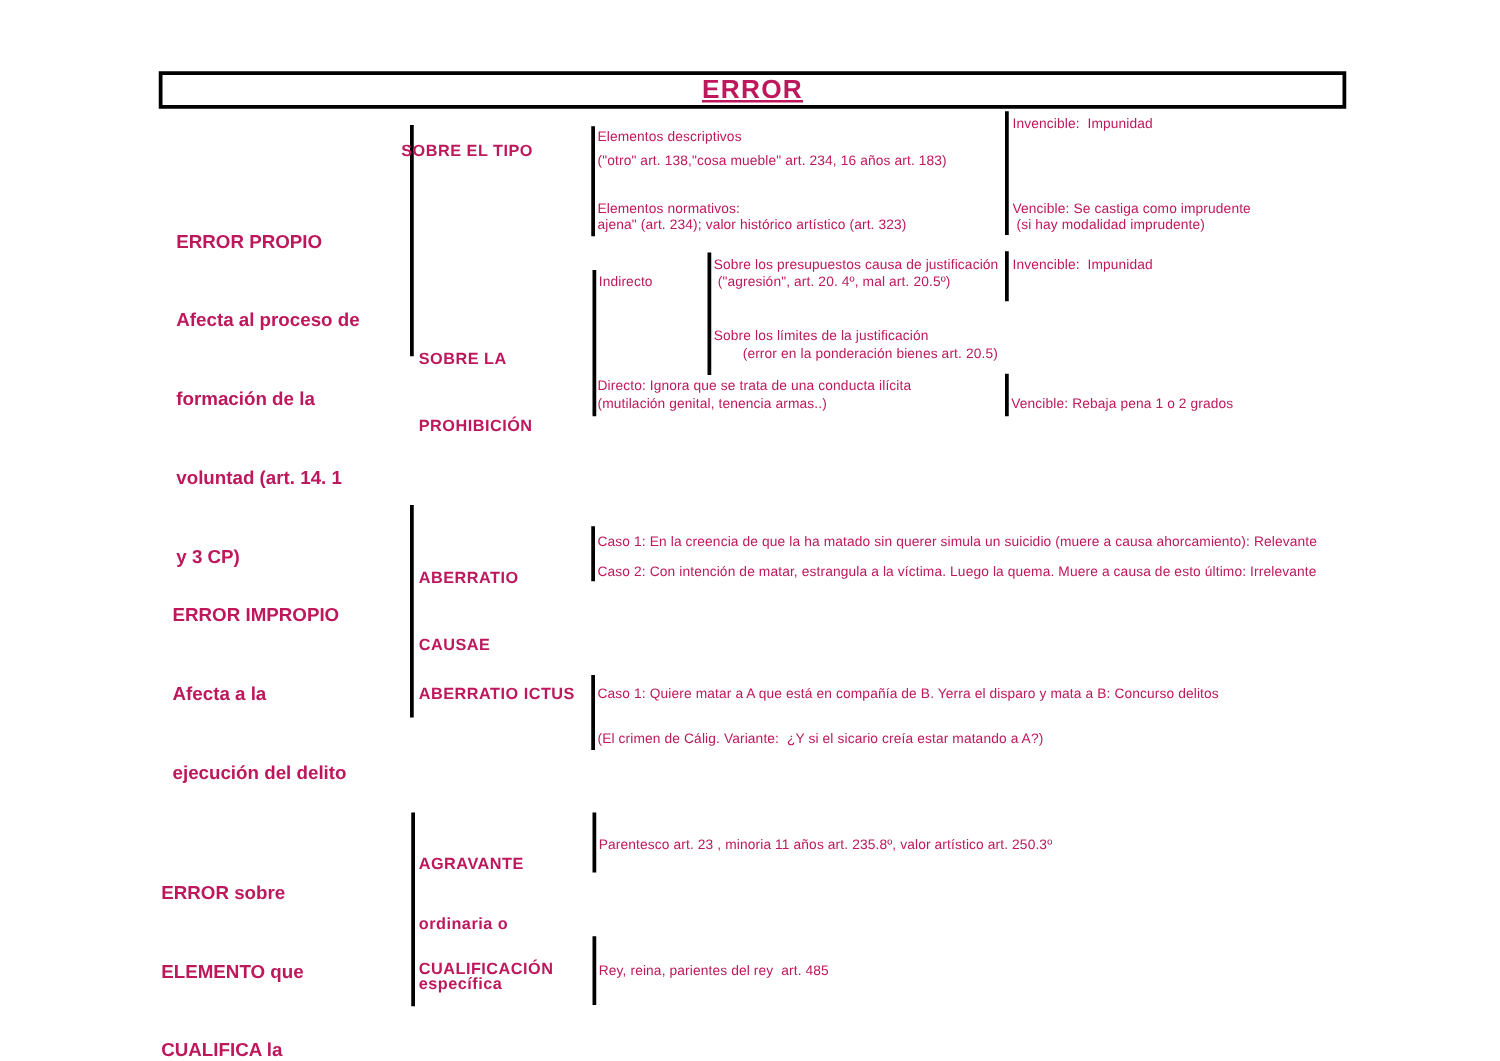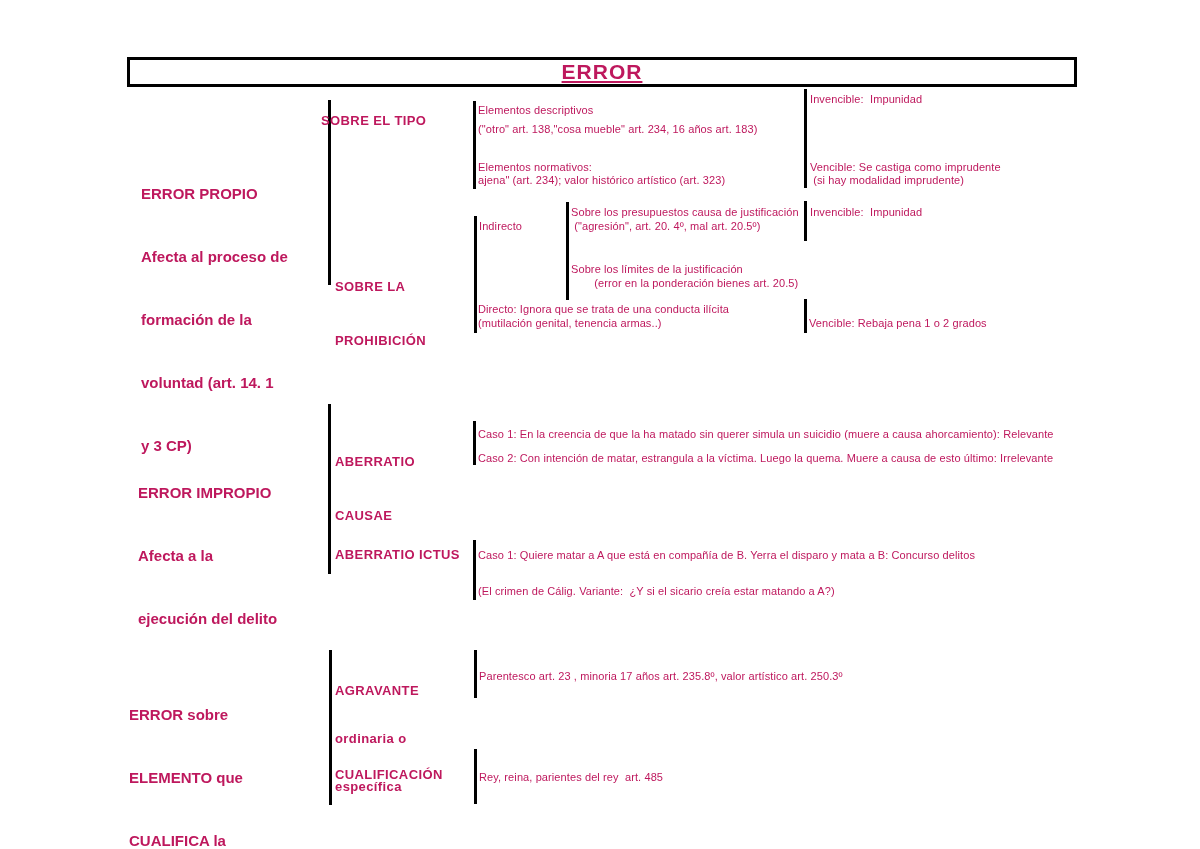--- a/index.html
+++ b/index.html
@@ -102,20 +102,20 @@
 
   <div class="vline" style="left:329px;top:650px;height:155px;"></div>
 
   <div class="abs mid" style="left:335px;top:651px;line-height:16px;">
     <div>AGRAVANTE</div>
     <div>ordinaria o</div>
     <div>específica</div>
   </div>
 
   <div class="vline" style="left:474px;top:650px;height:48px;"></div>
-  <div class="abs t" style="left:479px;top:670px;">Parentesco art. 23 , minoria 17 años art. 235.8º, valor artístico art. 250.3º</div>
+  <div class="abs t" style="left:479px;top:670px;">Parentesco art. 23 , minoria 11 años art. 235.8º, valor artístico art. 250.3º</div>
 
   <div class="abs mid" style="left:335px;top:766px;">CUALIFICACIÓN</div>
 
   <div class="vline" style="left:474px;top:749px;height:55px;"></div>
   <div class="abs t" style="left:479px;top:771px;">Rey, reina, parientes del rey  art. 485</div>
 
 </div>
 
 </body></html>

